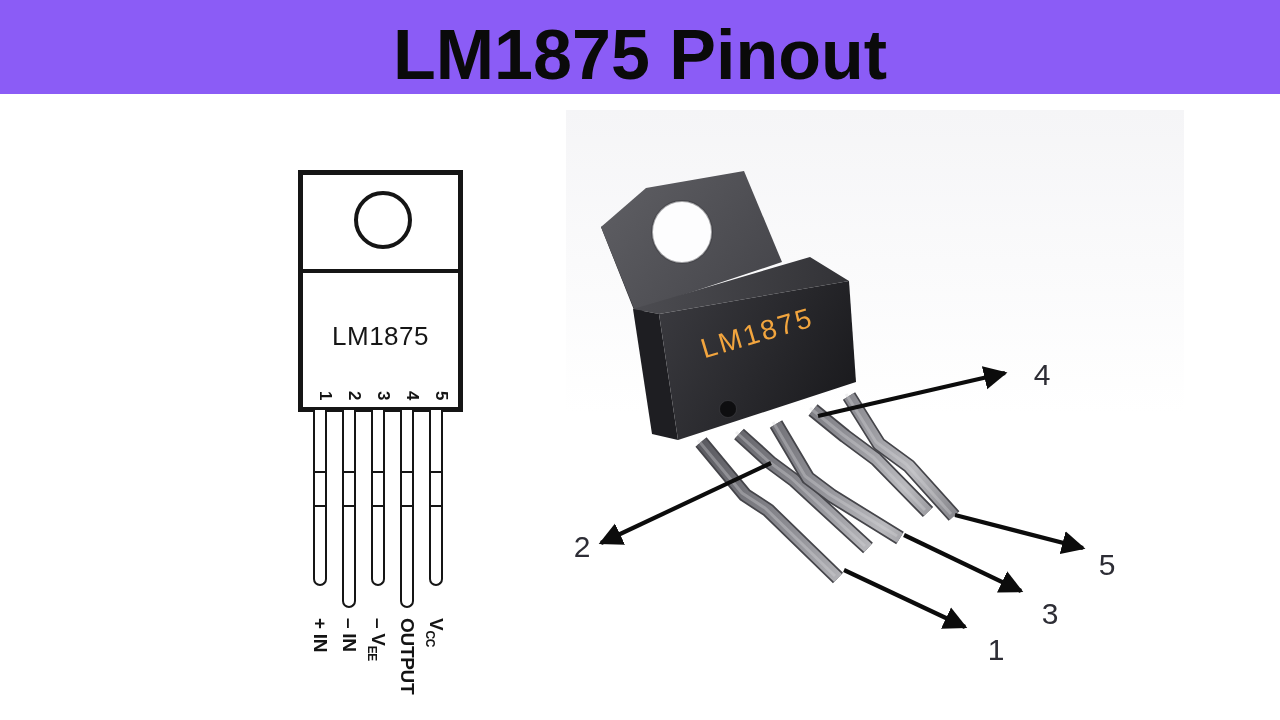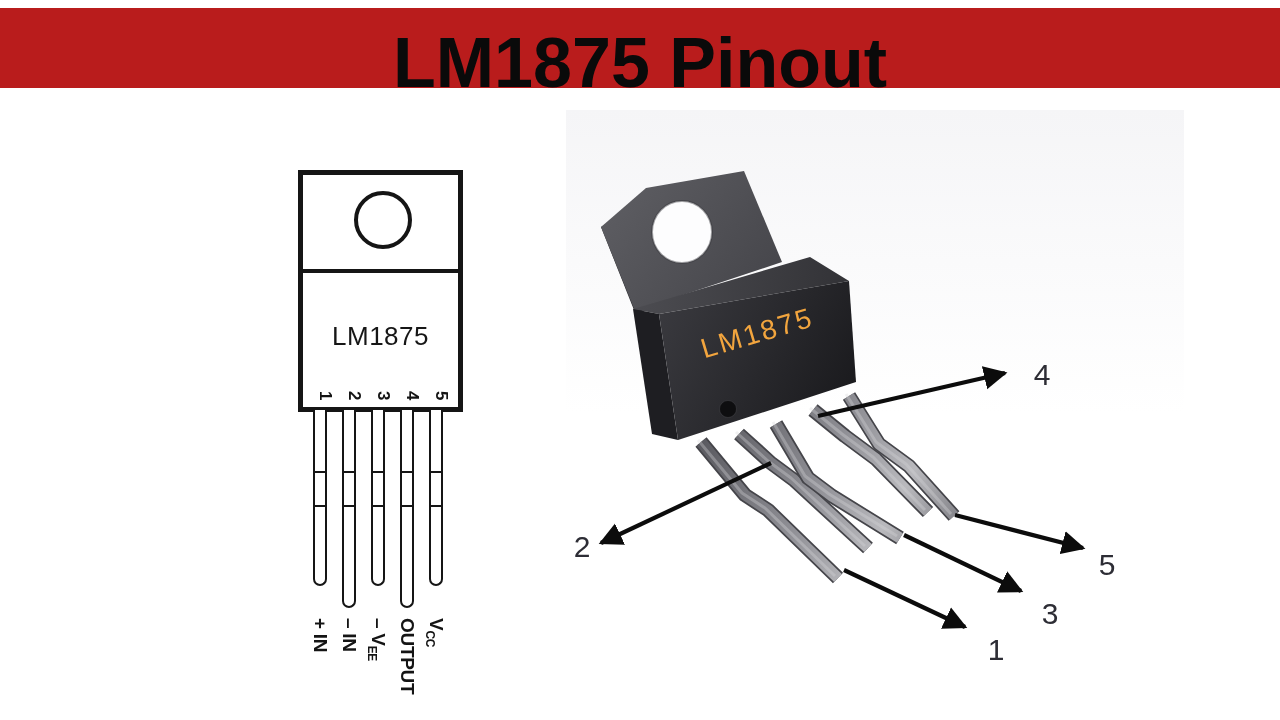--- a/index.html
+++ b/index.html
@@ -1,20 +1,20 @@
 <!DOCTYPE html>
 <html><head>
 <meta charset="utf-8">
 <style>
   html,body{margin:0;padding:0;background:#fff;}
   #root{position:relative;width:1280px;height:720px;background:#ffffff;overflow:hidden;
         font-family:"Liberation Sans",sans-serif;}
 
   
-  .banner{position:absolute;left:0;top:8px;width:1280px;height:80px;background:#b91c1c;}
+  .banner{position:absolute;left:0;top:0;width:1280px;height:94px;background:#8b5cf6;}
   .banner h1{margin:0;height:107px;line-height:110px;text-align:center;
              font-size:70px;font-weight:bold;color:#0a0a0a;letter-spacing:0px;}
 
   
   .schem{position:absolute;left:0;top:0;width:560px;height:720px;}
   .s-body{position:absolute;left:298px;top:170px;width:165px;height:242px;
           border:5px solid #151515;box-sizing:border-box;background:#fff;}
   .s-hole{position:absolute;left:51px;top:16px;width:58px;height:58px;border-radius:50%;
           border:4px solid #151515;box-sizing:border-box;background:#fff;}
   .s-divider{position:absolute;left:-1px;top:94px;width:157px;height:4px;background:#151515;}

